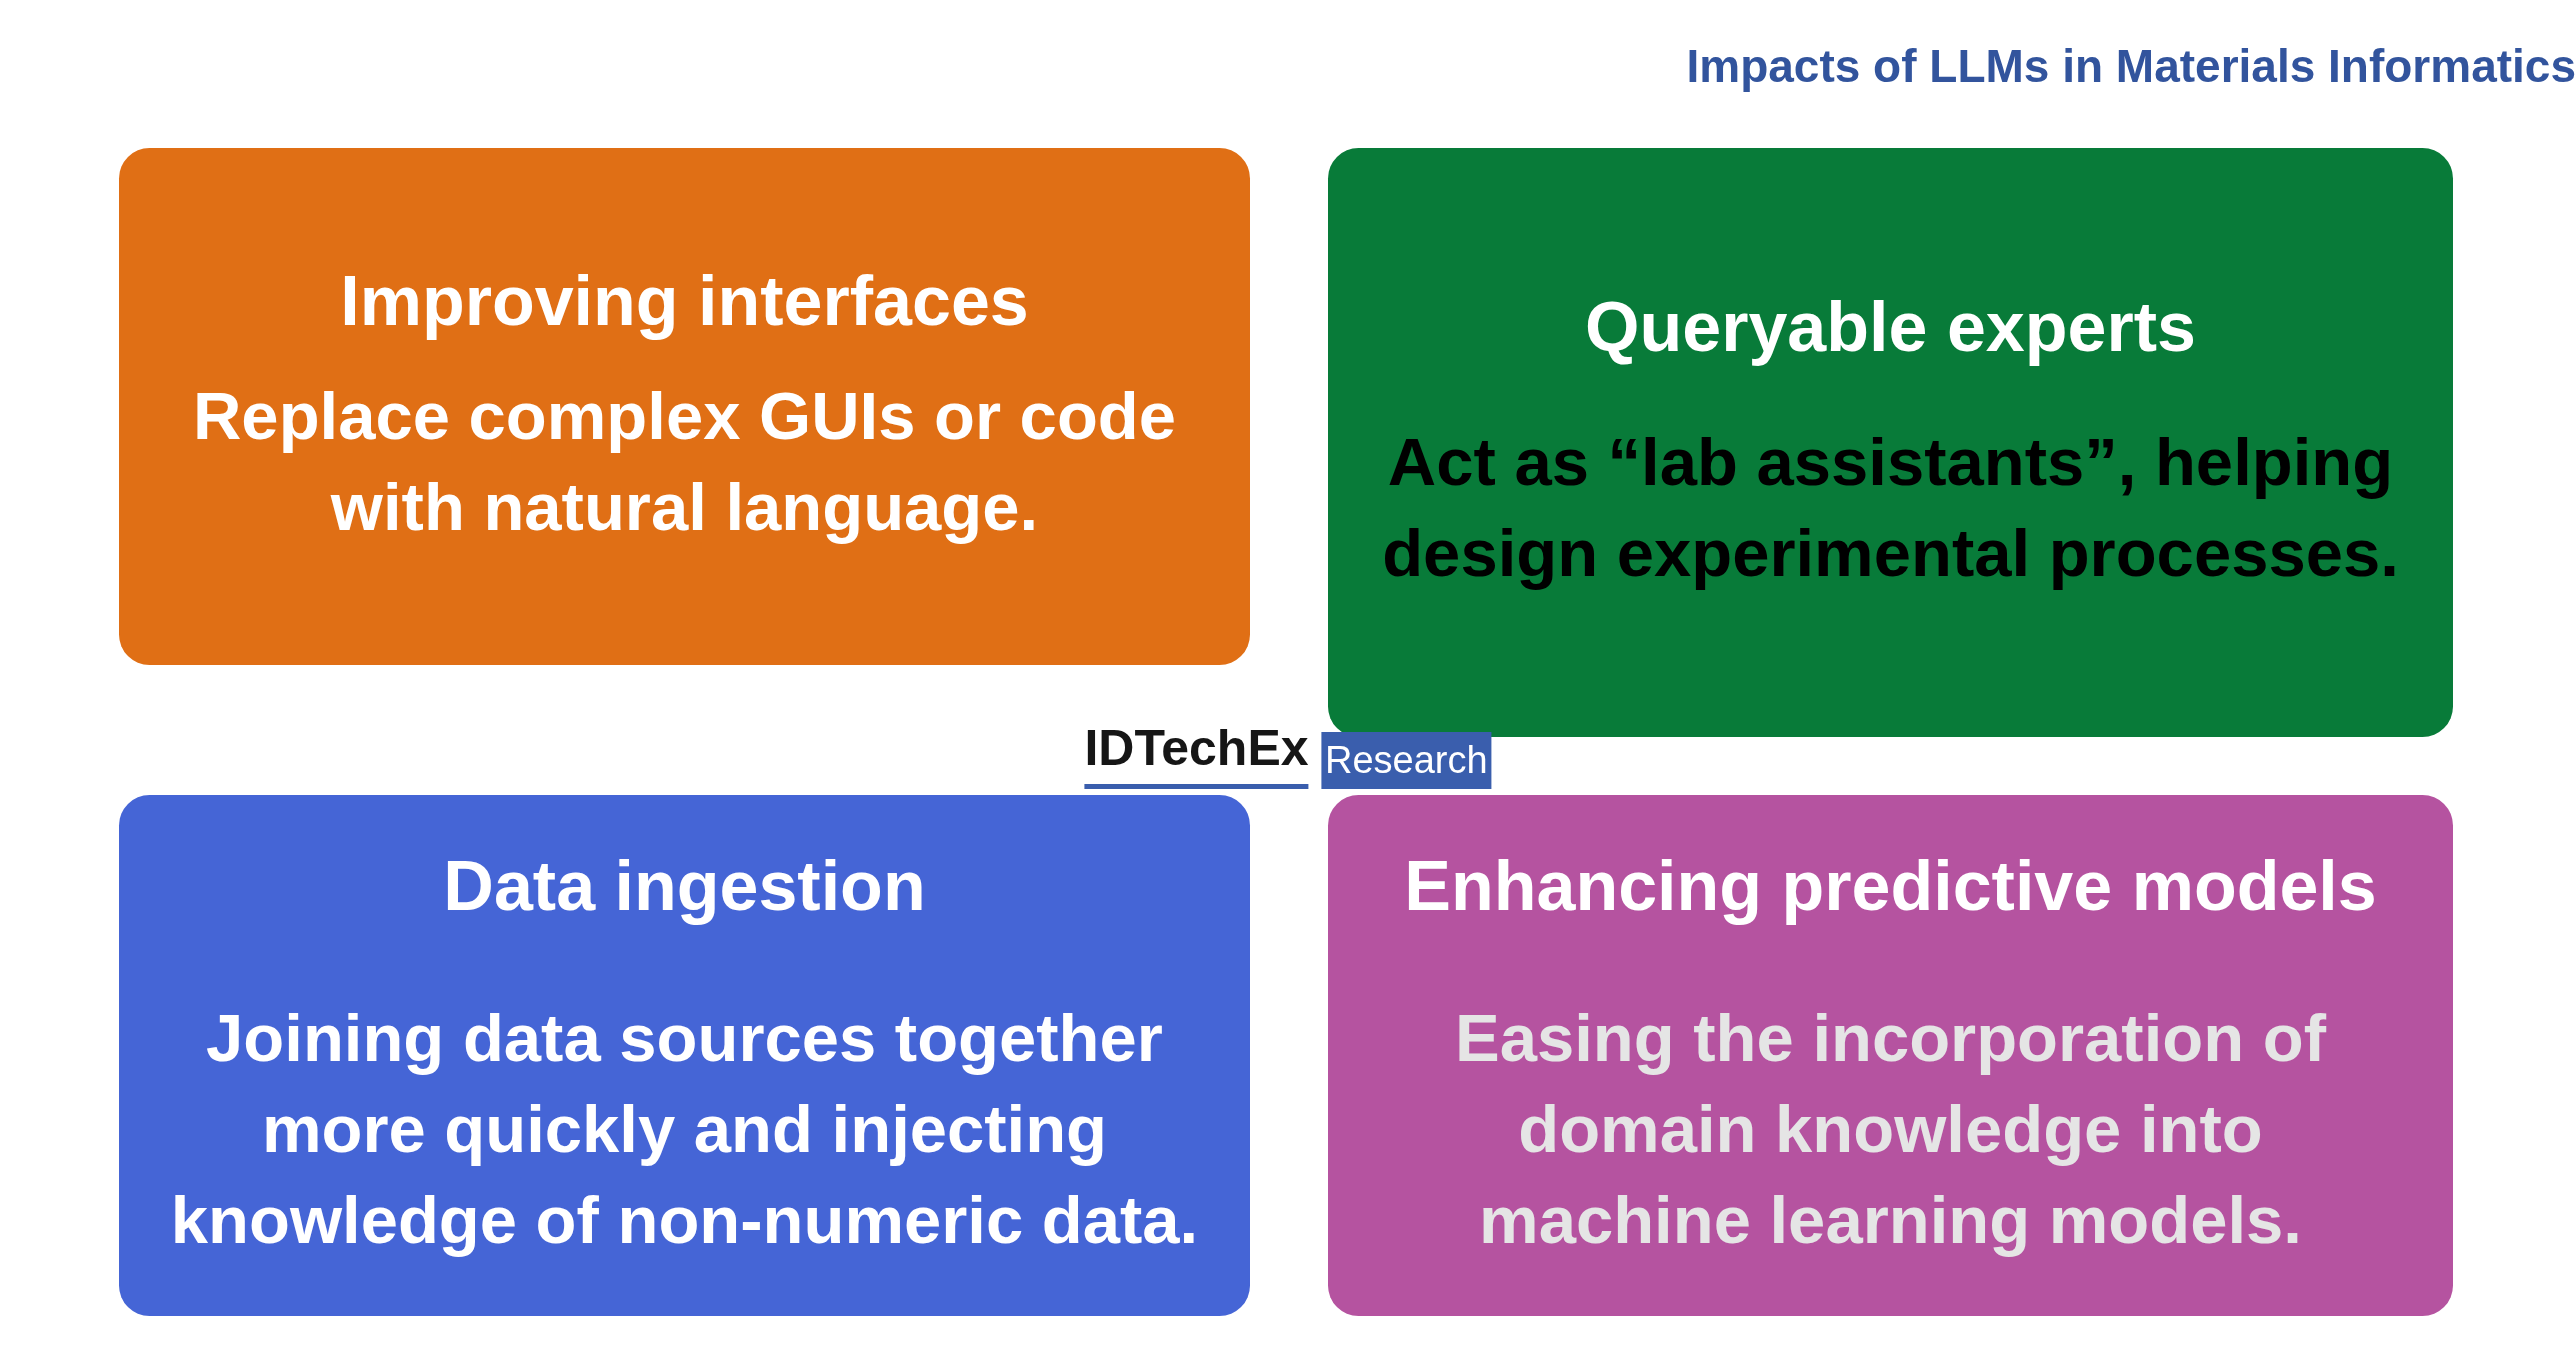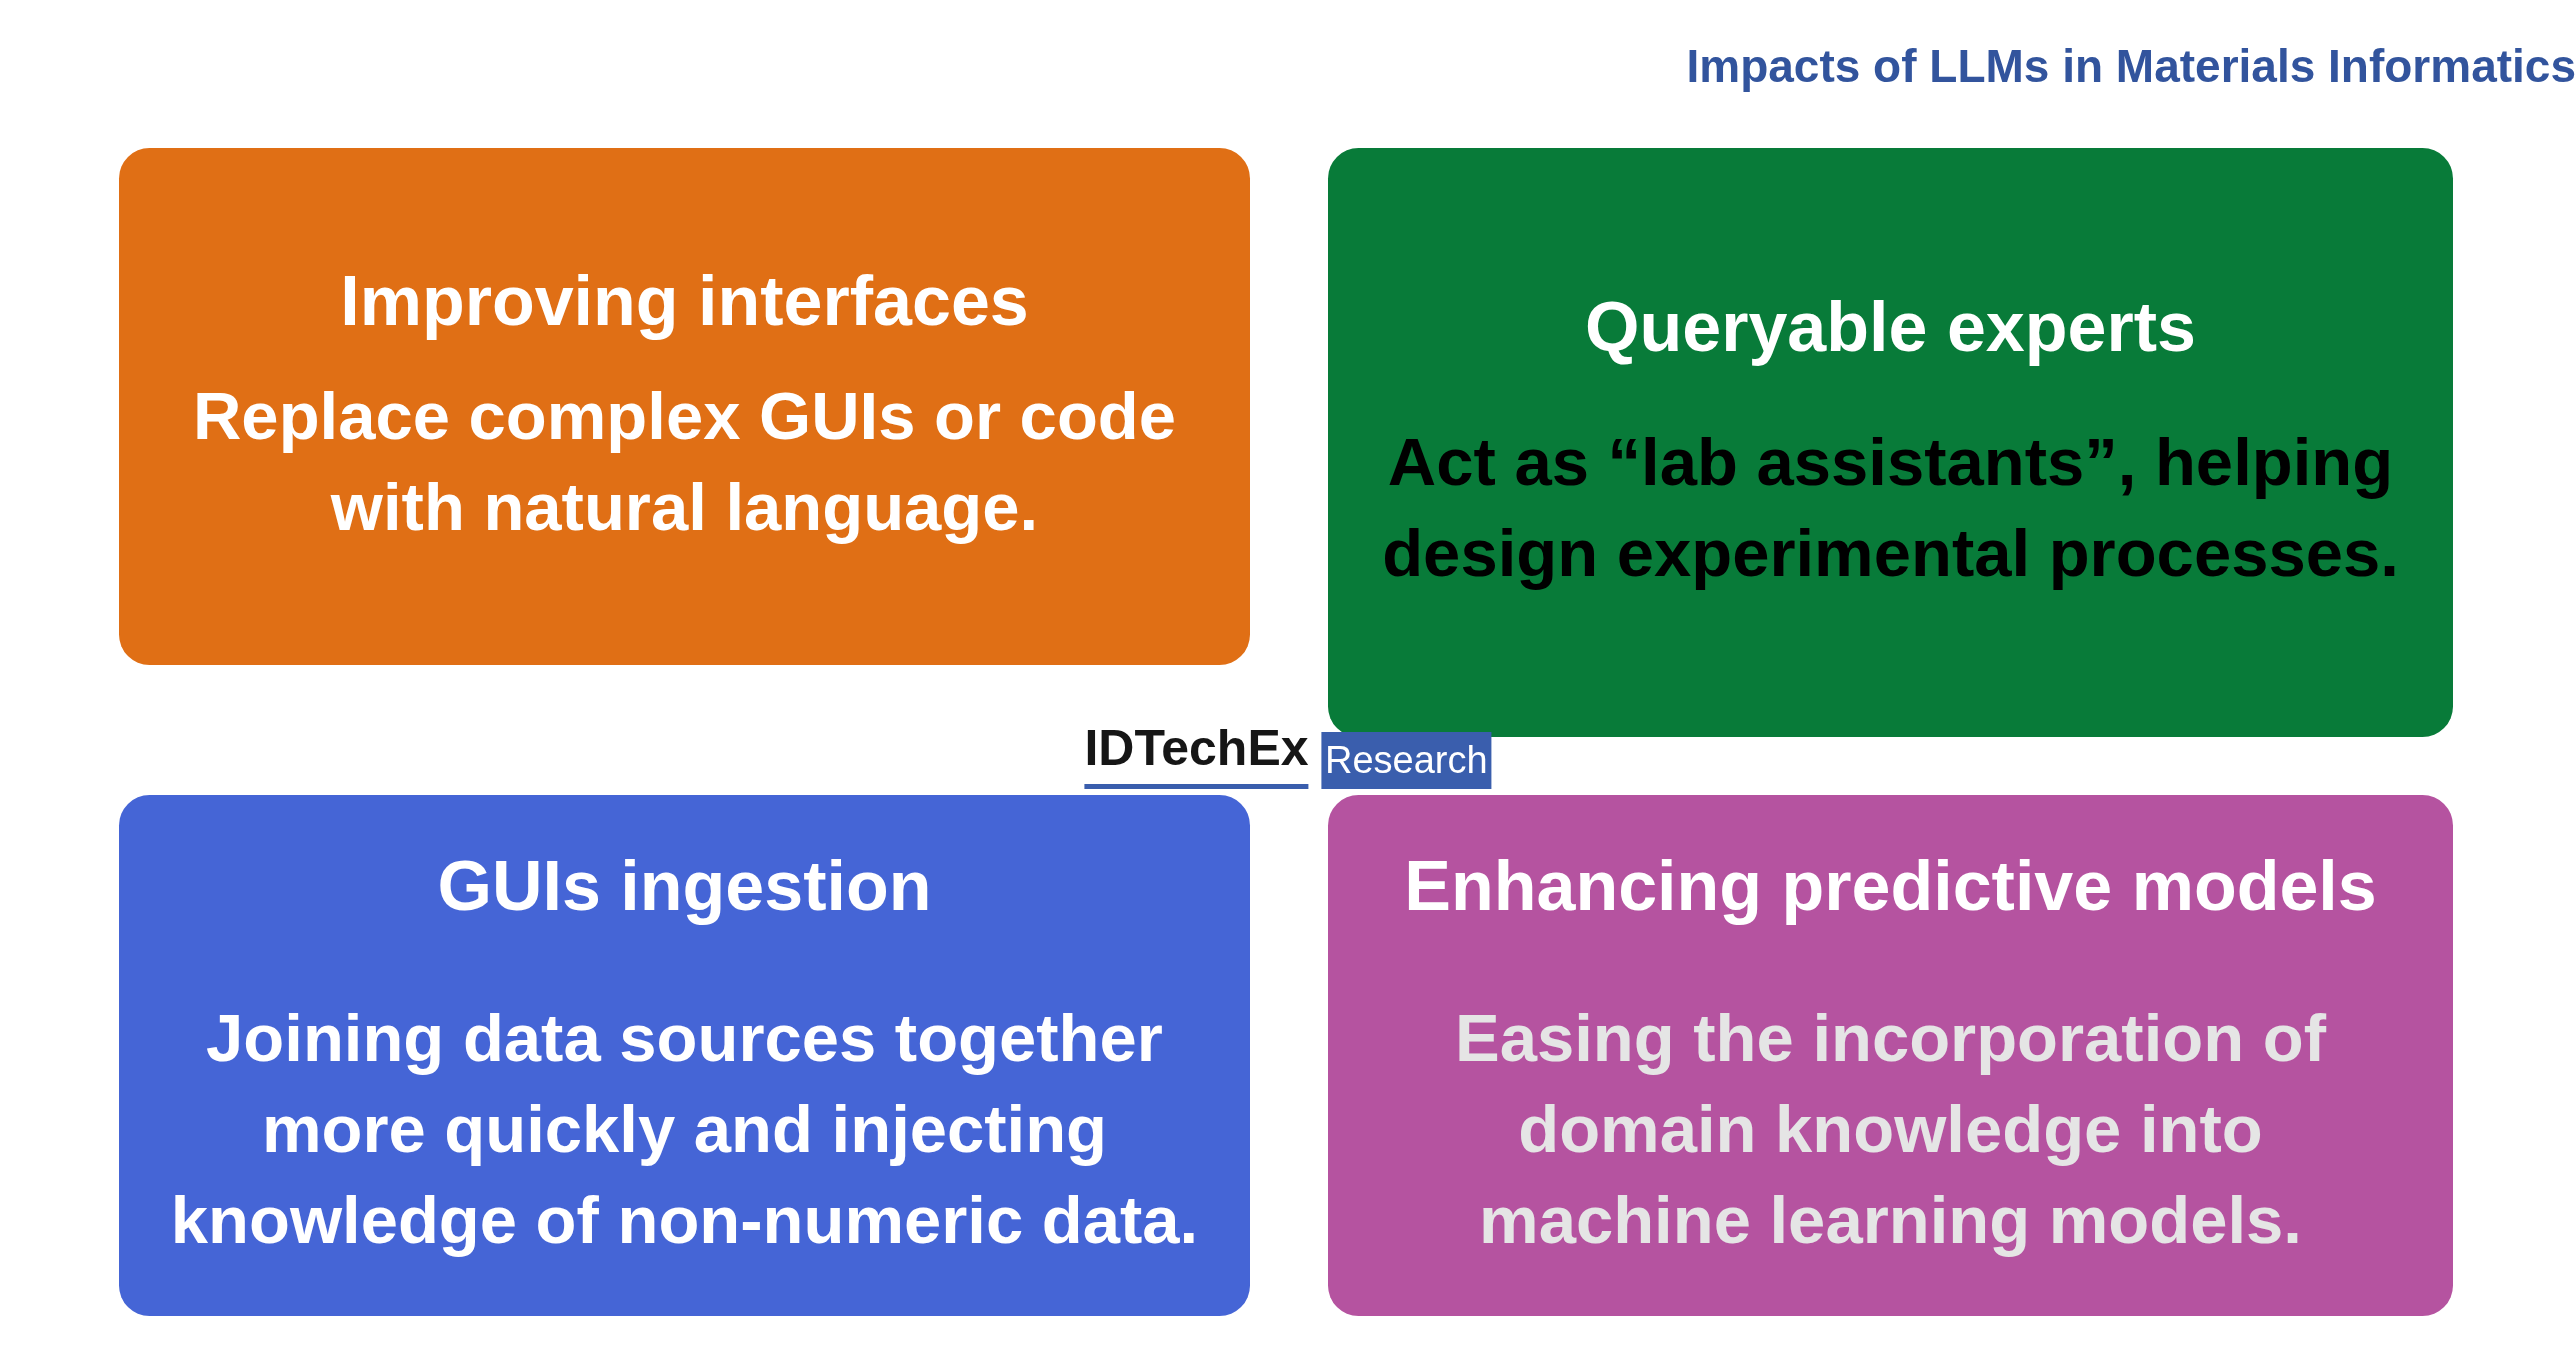--- a/index.html
+++ b/index.html
@@ -108,21 +108,21 @@
 with natural language.</div>
   </section>
 
   <section class="box box-tr" style="background-color: rgb(8, 123, 57);">
     <div class="box-heading" style="color: rgb(255, 255, 255);">Queryable experts</div>
     <div class="box-body" style="color: #000000;">Act as “lab assistants”, helping
 design experimental processes.</div>
   </section>
 
   <section class="box box-bl" style="background-color: rgb(69, 101, 214);">
-    <div class="box-heading" style="color: rgb(255, 255, 255);">GUIs ingestion</div>
+    <div class="box-heading" style="color: rgb(255, 255, 255);">Data ingestion</div>
     <div class="box-body" style="color: rgb(255, 255, 255);">Joining data sources together
 more quickly and injecting
 knowledge of non-numeric data.</div>
   </section>
 
   <section class="box box-br" style="background-color: rgb(181, 83, 160);">
     <div class="box-heading" style="color: rgb(255, 255, 255);">Enhancing predictive models</div>
     <div class="box-body" style="color: #e5e5e5;">Easing the incorporation of
 domain knowledge into
 machine learning models.</div>

